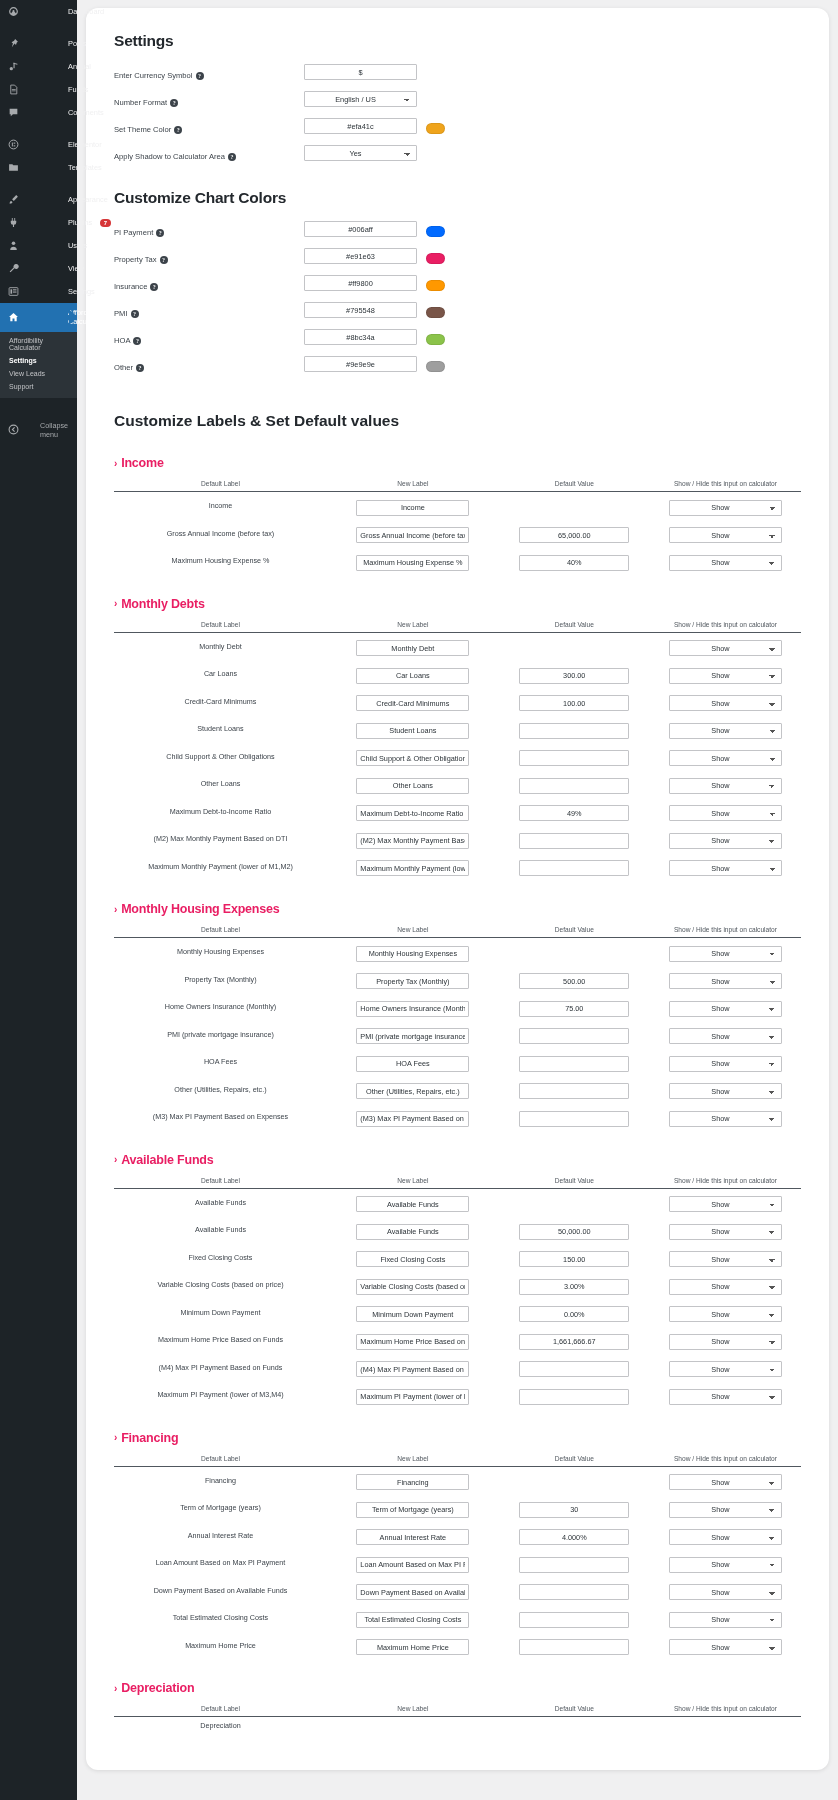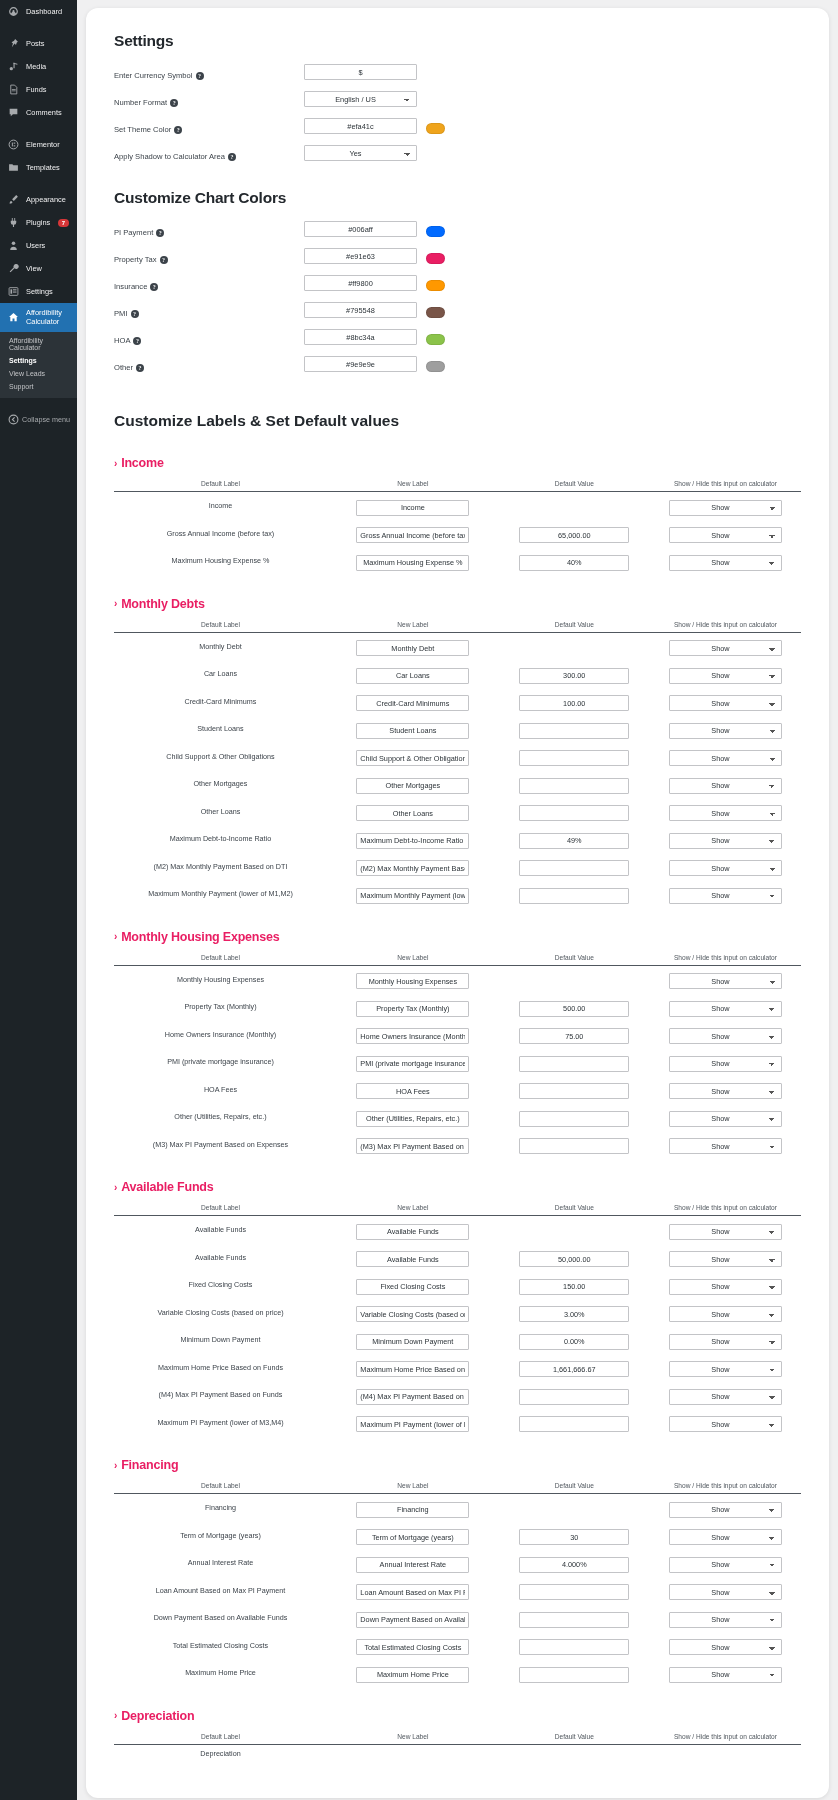--- a/index.html
+++ b/index.html
@@ -23,21 +23,21 @@
     display: flex;
     align-items: center;
     gap: 6px;
     padding: 5px 6px 5px 7px;
     color: #f0f0f1;
     font-size: 7.4px;
     line-height: 1.25;
     cursor: pointer;
     position: relative;
   }
-  .menu-item .mi-label { white-space: normal; }
+  .menu-item .mi-label { white-space: normal; margin-left: 42px; }
   .menu-sep { height: 9px; }
   .menu-item.current {
     background: #2271b1;
     color: #fff;
     font-weight: 400;
   }
   .menu-item.current::after {
     content: "";
     position: absolute;
     right: -8px; top: 50%;
@@ -65,25 +65,25 @@
   }
   .submenu { background: #2c3338; padding: 2px 0 5px 0; }
   .submenu-item {
     padding: 3px 6px 3px 9px;
     color: #c3c4c7;
     font-size: 7px;
     cursor: pointer;
   }
   .submenu-item.active { color: #fff; font-weight: 700; }
   .collapse-row {
-    display: flex; align-items: center; gap: 2px;
+    display: flex; align-items: center; gap: 20px;
     padding: 7px 6px 7px 7px;
     color: #a7aaad; font-size: 7.2px;
     cursor: pointer;
-    margin-top: 8px;
+    margin-top: 16px;
   }
 
   
   #main {
     margin-left: 77px;
     padding: 8px 9px 0 9px;
     min-height: 1800px;
   }
   .panel {
     background: #fff;
@@ -255,21 +255,21 @@
         <span class="mi-label">Posts</span>
       </div>
       <div class="menu-item">
         <span class="mi-icon">
           <svg viewBox="0 0 20 20">
             <circle cx="6" cy="14" r="3"></circle>
             <path d="M10 3h2v10h-2z"></path>
             <path d="M10 3l7 2v2l-7-2z"></path>
           </svg>
         </span>
-        <span class="mi-label">Media</span>
+        <span class="mi-label">Annual</span>
       </div>
       <div class="menu-item">
         <span class="mi-icon">
           <svg viewBox="0 0 20 20">
             <path d="M5 2h7l4 4v12H5z" fill="none" stroke="currentColor" stroke-width="1.6"></path>
             <path d="M7 9h7v1.4H7zM7 12h7v1.4H7z"></path>
           </svg>
         </span>
         <span class="mi-label">Funds</span>
       </div>
@@ -558,26 +558,20 @@
                 <td><input class="val-in" style=""></td>
                 <td><select class="sel-sh"><option>Show</option></select></td>
               </tr>
               <tr>
                 <td class="dlabel">Child Support &amp; Other Obligations</td>
                 <td><input class="txt-in left" value="Child Support &amp; Other Obligations" style=""></td>
                 <td><input class="val-in" style=""></td>
                 <td><select class="sel-sh"><option>Show</option></select></td>
               </tr>
               <tr>
-                <td class="dlabel">Other Mortgages</td>
-                <td><input class="txt-in" value="Other Mortgages" style=""></td>
-                <td><input class="val-in" style=""></td>
-                <td><select class="sel-sh"><option>Show</option></select></td>
-              </tr>
-              <tr>
                 <td class="dlabel">Other Loans</td>
                 <td><input class="txt-in" value="Other Loans" style=""></td>
                 <td><input class="val-in" style=""></td>
                 <td><select class="sel-sh"><option>Show</option></select></td>
               </tr>
               <tr>
                 <td class="dlabel">Maximum Debt-to-Income Ratio</td>
                 <td><input class="txt-in left" value="Maximum Debt-to-Income Ratio" style=""></td>
                 <td><input class="val-in" value="49%" style=""></td>
                 <td><select class="sel-sh"><option>Show</option></select></td>

